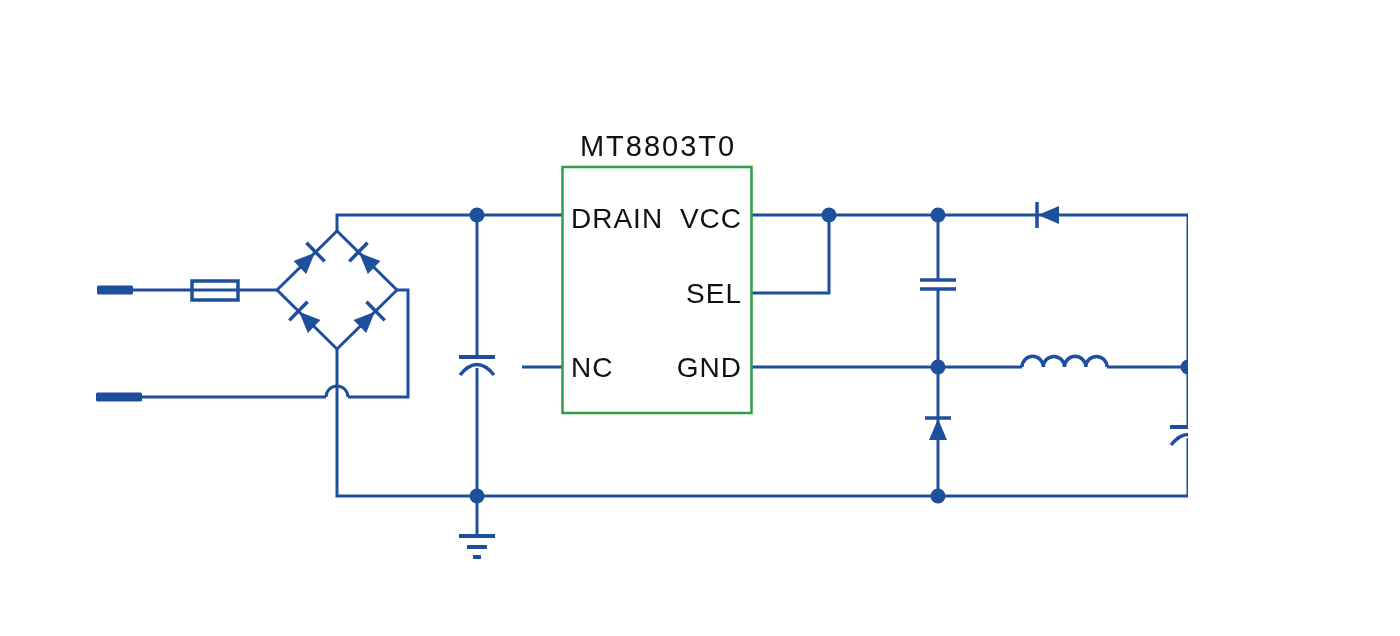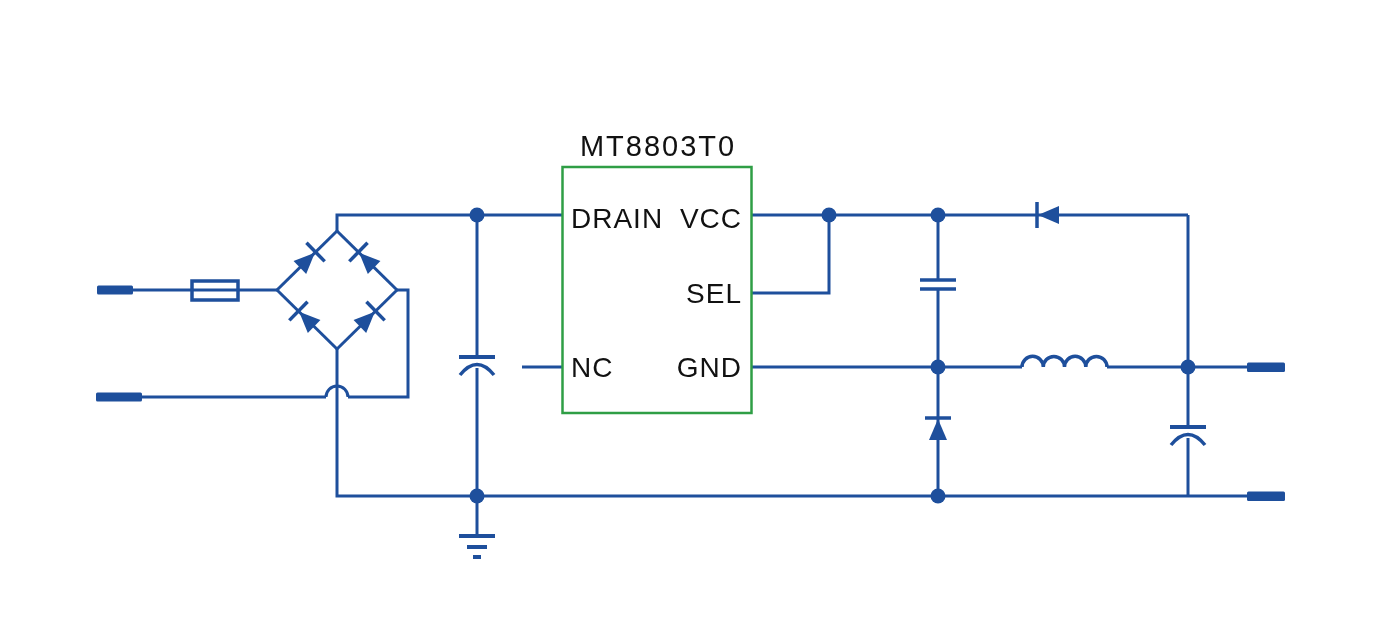--- a/index.html
+++ b/index.html
@@ -2,21 +2,21 @@
 <html style="--wire: #1E4F9C; --ic-border: #2F9E45; --text: #111111; --bg: #FFFFFF;"><head>
 <meta charset="utf-8">
 <style>
   :root{
     --wire:#1E4F9C;
     --ic-border:#2F9E45;
     --text:#111111;
     --bg:#FFFFFF;
   }
   html,body{margin:0;padding:0;background:var(--bg);}
-  .stage{position:relative;width:1400px;height:636px;background:var(--bg);overflow:hidden;text-decoration:underline;}
+  .stage{position:relative;width:1188px;height:636px;background:var(--bg);overflow:hidden;text-decoration:underline;}
   .w{stroke:var(--wire);stroke-width:3;fill:none;stroke-linecap:butt;}
   .w35{stroke-width:3.5;}
   .w4{stroke-width:4;}
   .f{fill:var(--wire);stroke:none;}
   .icbox{fill:none;stroke:var(--ic-border);stroke-width:2.5;}
   .lbl{font-family:"Liberation Sans",sans-serif;font-size:28px;letter-spacing:1px;fill:var(--text);}
   .ttl{font-family:"Liberation Sans",sans-serif;font-size:29px;letter-spacing:2px;fill:var(--text);}
 </style>
 </head>
 <body>

